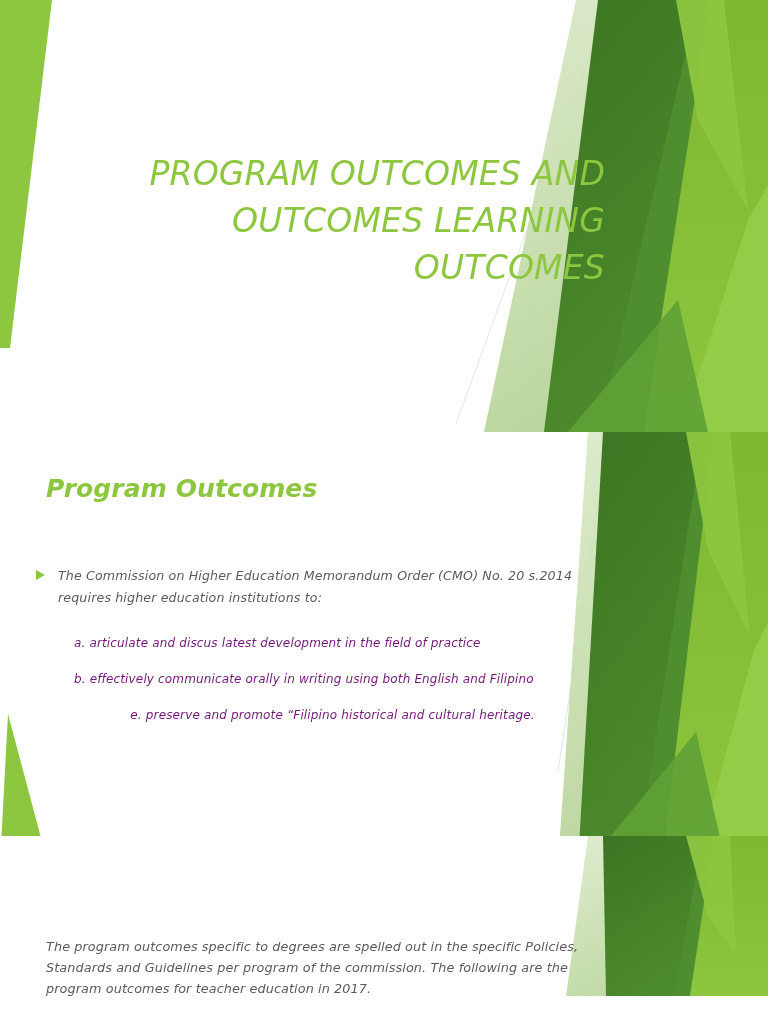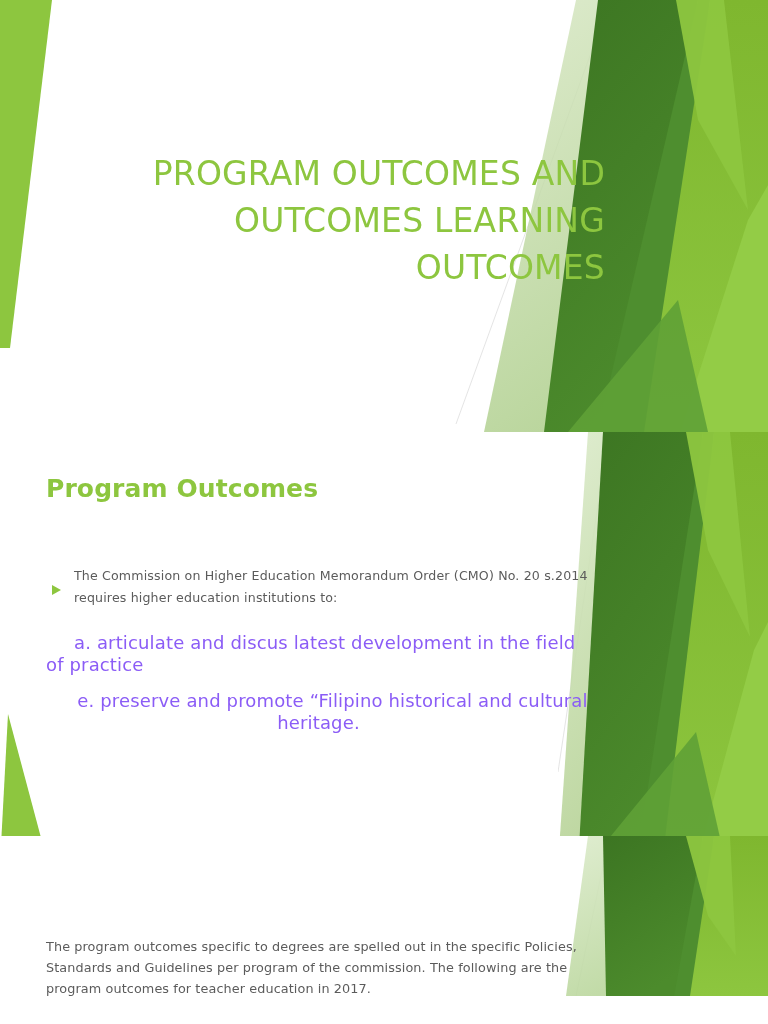--- a/index.html
+++ b/index.html
@@ -13,20 +13,21 @@
     font-family: "DejaVu Sans", sans-serif;
     overflow: hidden;
     position: relative;
   }
 
   .deck {
     width: 768px;
     height: 993px;
     position: relative;
     background: #fdfdfd;
+    font-style: italic;
   }
 
   .slide {
     position: absolute;
     left: 0;
     width: 768px;
     background: #ffffff;
     overflow: hidden;
   }
 
@@ -82,25 +83,25 @@
     top: 42px;
     color: #8DC63F;
     font-size: 25px;
     font-weight: bold;
     letter-spacing: .1px;
     margin: 0;
   }
 
   .s2-bullet {
     position: absolute;
-    left: 52px;
+    left: 36px;
     top: 133px;
     width: 545px;
     display: flex;
-    align-items: center;
+    align-items: flex-start;
   }
   .bullet-marker {
     width: 0;
     height: 0;
     border-top: 5.5px solid transparent;
     border-bottom: 5.5px solid transparent;
     border-left: 9px solid #8DC63F;
     margin-top: 5px;
     margin-right: 13px;
     flex: 0 0 auto;
@@ -110,22 +111,22 @@
     font-size: 12.6px;
     line-height: 22px;
     letter-spacing: .15px;
   }
 
   .s2-list {
     position: absolute;
     left: 46px;
     top: 200px;
     width: 545px;
-    color: #8b5cf6;
-    font-size: 18px;
+    color: #701a75;
+    font-size: 12px;
     line-height: 22px;
     letter-spacing: .15px;
   }
   .s2-list-item {
     text-indent: 28px;
     margin-bottom: 14px;
   }
   .s2-list-item:last-child { margin-bottom: 0; text-align: center; }
 
   
@@ -237,20 +238,21 @@
 
     <h2 class="s2-heading">Program Outcomes</h2>
 
     <div class="s2-bullet">
       <span class="bullet-marker"></span>
       <span class="bullet-text">The Commission on Higher Education Memorandum Order (CMO) No. 20 s.2014 requires higher education institutions to:</span>
     </div>
 
     <div class="s2-list">
       <div class="s2-list-item">a. articulate and discus latest development in the field of practice</div>
+      <div class="s2-list-item">b. effectively communicate orally in writing using both English and Filipino</div>
       <div class="s2-list-item">e. preserve and promote “Filipino historical and cultural heritage.</div>
     </div>
   </div>
 
   <div class="slide-sep" style="top:864px;"></div>
 
   <div class="slide" id="slide-3">
 
     <div class="deco-right" style="width:210px;">
       <svg width="210" height="160" viewBox="0 0 210 160">

